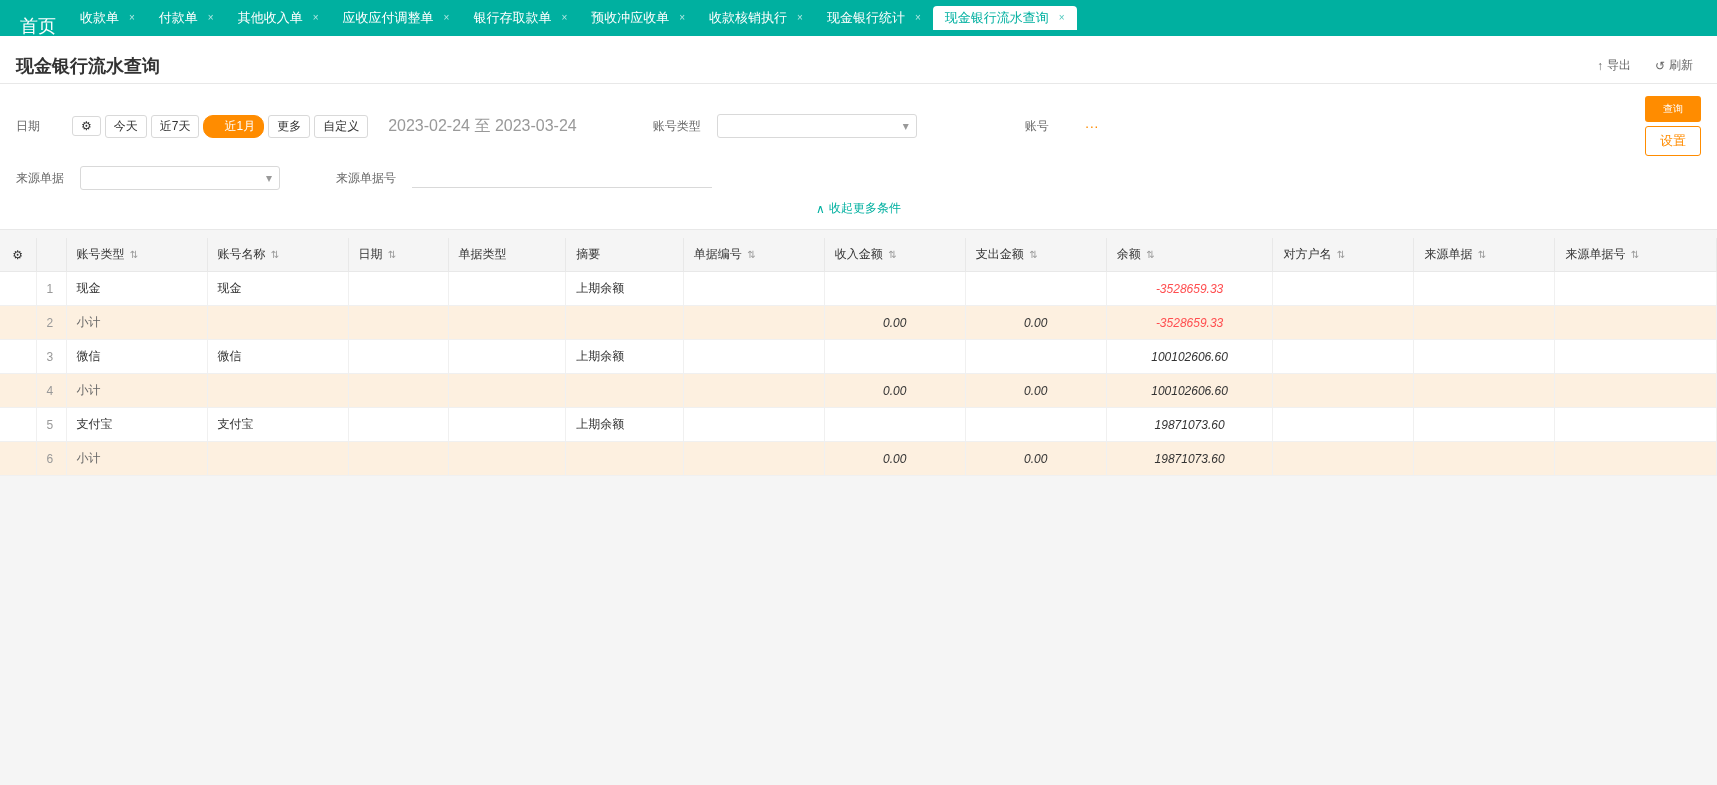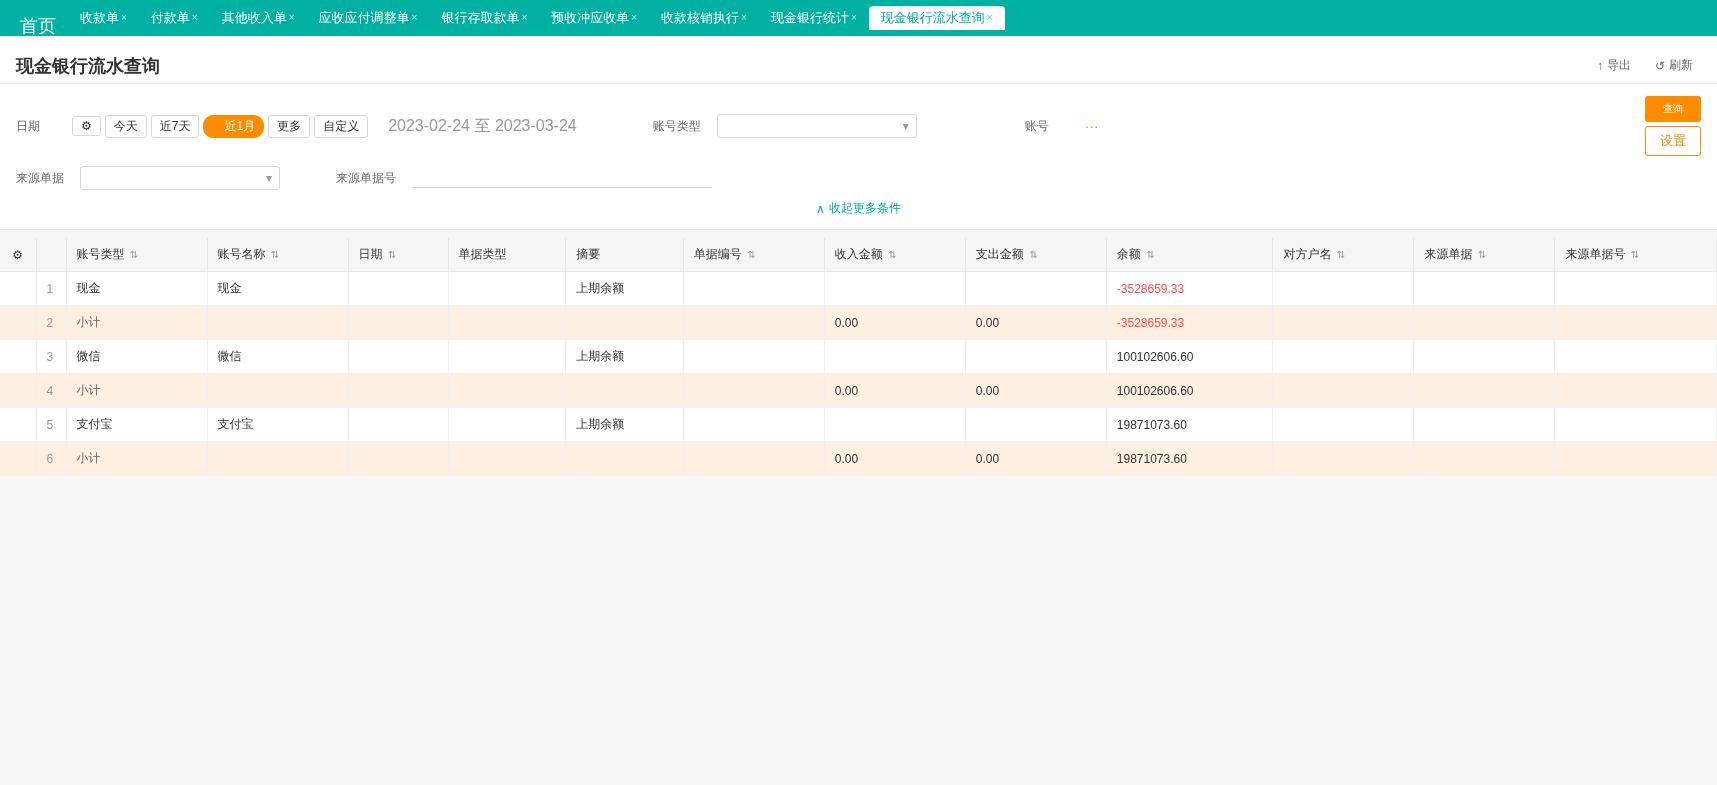--- a/index.html
+++ b/index.html
@@ -17,21 +17,21 @@
     .nav-item {
       color: #fff;
       padding: 0 12px;
       height: 24px;
       line-height: 36px;
       cursor: pointer;
       white-space: nowrap;
       font-size: 13px;
       display: flex;
       align-items: center;
-      gap: 0;
+      gap: 8px;
     }
     .nav-item.active {
       background: #fff;
       color: #00b0a0;
       border-radius: 4px 4px 0 0;
     }
     .nav-item .close-x {
       font-size: 10px;
       opacity: 0.7;
       margin-left: 2px;
@@ -234,21 +234,22 @@
       width: 36px;
       text-align: center;
     }
     .num-cell {
       color: #999;
     }
     .subtotal-label {
       color: #666;
     }
     .amount-cell {
-      text-align: left;
+      text-align: center;
+      font-style: italic;
     }
     .neg-amount {
       color: #ff4d4f;
     }
   </style>
 </head>
 <body>
 
 <div class="top-nav">
   <div class="nav-home">首页</div>

